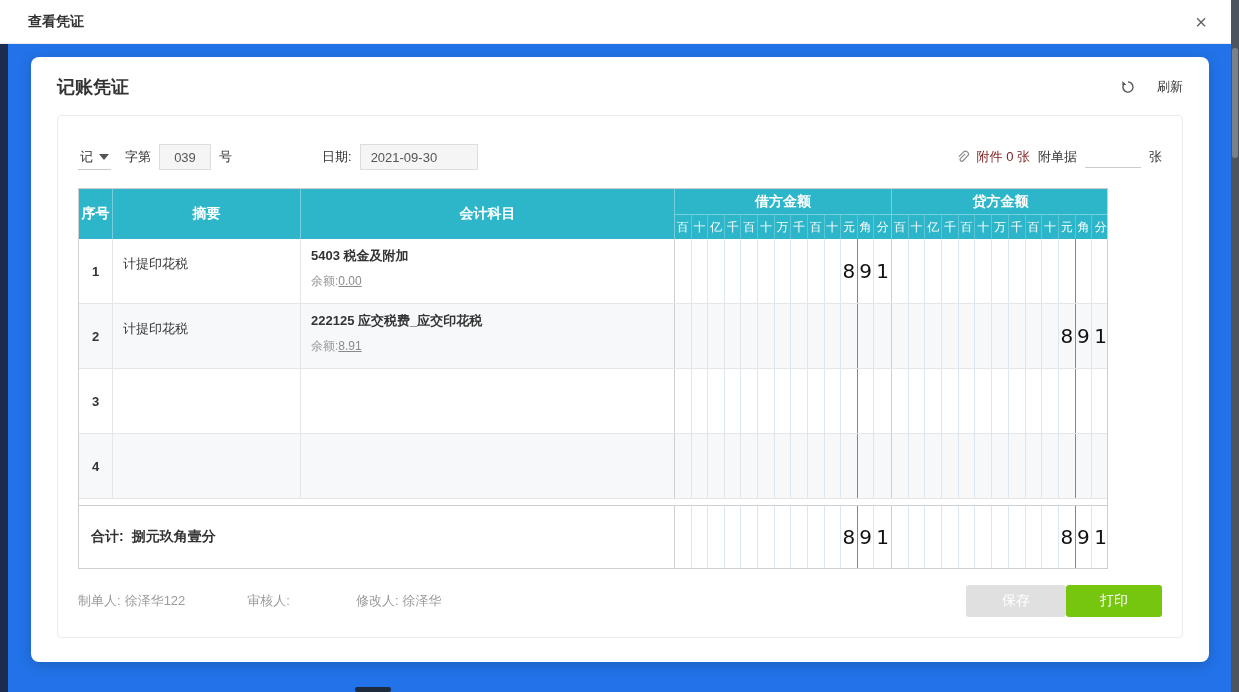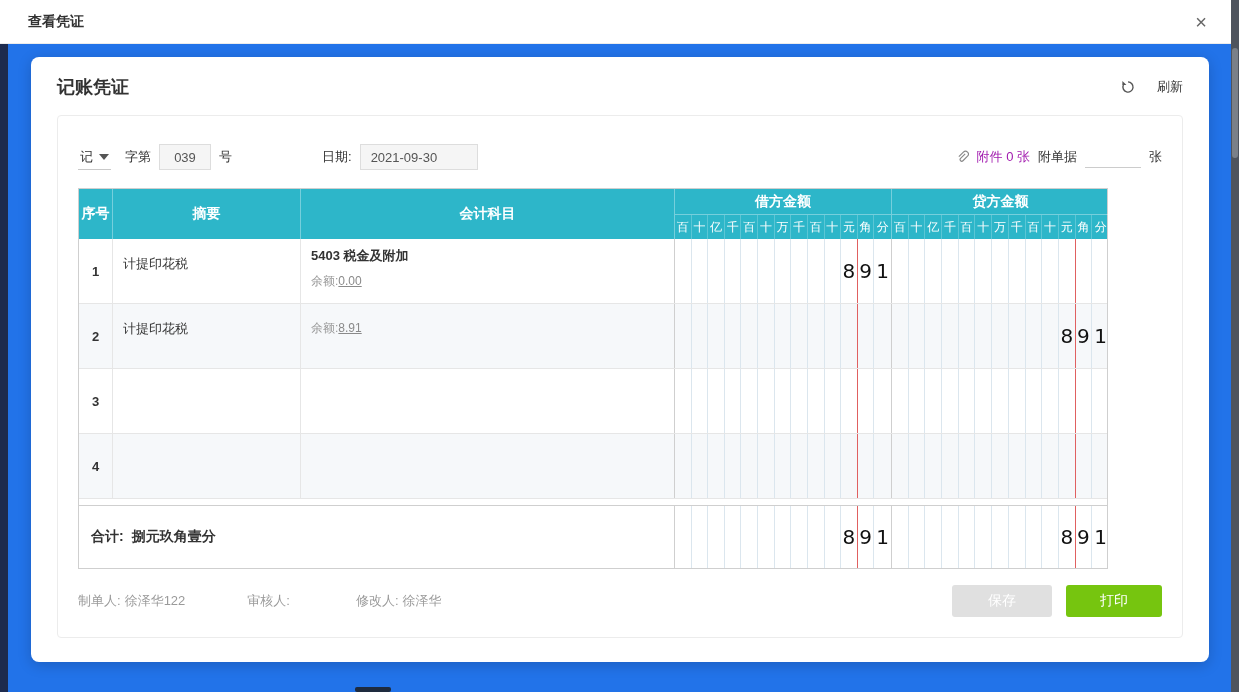--- a/index.html
+++ b/index.html
@@ -42,21 +42,21 @@
   }
   
   .form-row{display:flex; align-items:center; height:30px; margin:8px 0 16px 0; font-size:13px; color:#333;}
   .vtype{display:inline-flex; align-items:center; gap:6px; padding:3px 2px; border-bottom:1px solid #c9c9c9; cursor:pointer;}
   .caret{width:0; height:0; border-left:5px solid transparent; border-right:5px solid transparent; border-top:6px solid #555;}
   .lbl-zidi{margin-left:14px;}
   .num-input{width:52px; height:26px; border:1px solid #ddd; background:#f5f5f5; text-align:center; font-size:13px; color:#555; margin:0 8px; font-family:inherit;}
   .lbl-date{margin-left:90px; margin-right:8px;}
   .date-input{width:118px; height:26px; border:1px solid #ddd; background:#f5f5f5; padding-left:10px; font-size:13px; color:#555; font-family:inherit;}
   .attach-group{margin-left:auto; display:flex; align-items:center; gap:8px;}
-  .attach-label{color:#a21caf;}
+  .attach-label{color:#7f1d1d;}
   .fdj-label{}
   .fdj-input{width:56px; height:22px; border:none; border-bottom:1px solid #ccc; background:transparent; font-size:13px; color:#555; text-align:center; font-family:inherit;}
   
   .vtable{width:1030px; border:1px solid #cfcfcf; margin-top:2px; font-size:13px;}
   .grid-cols{display:grid; grid-template-columns:34px 188px 374px 217px 217px;}
   .thead{display:grid; grid-template-columns:34px 188px 374px 217px 217px; grid-template-rows:26px 24px; background:var(--teal); color:#fff;}
   .th{display:flex; align-items:center; justify-content:center; font-size:14px; font-weight:bold; border-right:1px solid rgba(255,255,255,.35);}
   .th-seq{grid-column:1; grid-row:1/3;}
   .th-sum{grid-column:2; grid-row:1/3;}
   .th-acc{grid-column:3; grid-row:1/3;}
@@ -79,21 +79,21 @@
   .digits.last{border-right:none;}
   .dcell{display:flex; align-items:center; justify-content:center; border-right:1px solid #dbe6ee; font-size:20px; color:#111; font-family:"DejaVu Sans",sans-serif;}
   .digits .dcell:last-child{border-right:none;}
   .dcell.c10{border-right-color:var(--red-line);}
   .tspacer{height:7px; background:#fff; border-bottom:1px solid #cfcfcf;}
   .trow-total{height:62px; background:#fff;}
   .c-total{grid-column:1/4; display:flex; align-items:center; padding-left:12px; gap:8px; font-weight:bold; font-size:14px; color:#333; border-right:1px solid #cfcfcf;}
   
   .foot-row{display:flex; align-items:center; margin-top:16px; font-size:13px; color:#9a9a9a;}
   .foot-item{margin-right:62px; display:flex; gap:4px;}
-  .btn-group{margin-left:auto; display:flex; gap:14px;}
+  .btn-group{margin-left:auto; display:flex; }
   .btn{height:32px; border:none; border-radius:3px; font-size:14px; font-family:inherit; cursor:pointer; color:#fff;}
   .btn-save{width:100px; background:var(--save-bg);}
   .btn-print{width:96px; background:var(--green);}
 </style>
 </head>
 <body>
 
 <div class="left-strip"></div>
 <div class="right-scrollbar">
     <div class="thumb"></div>
@@ -215,20 +215,21 @@
             <div class="dcell c10"></div>
             <div class="dcell c11"></div>
             <div class="dcell c12"></div>
           </div>
       </div>
 
       <div class="brow alt grid-cols">
         <div class="c-seq">2</div>
         <div class="c-sum">计提印花税</div>
         <div class="c-acc">
+          <div class="acc-name">222125 应交税费_应交印花税</div>
           <div class="acc-bal"><span>余额:</span><span class="bal-val">8.91</span></div>
         </div>
         <div class="digits">
             <div class="dcell c0"></div>
             <div class="dcell c1"></div>
             <div class="dcell c2"></div>
             <div class="dcell c3"></div>
             <div class="dcell c4"></div>
             <div class="dcell c5"></div>
             <div class="dcell c6"></div>

